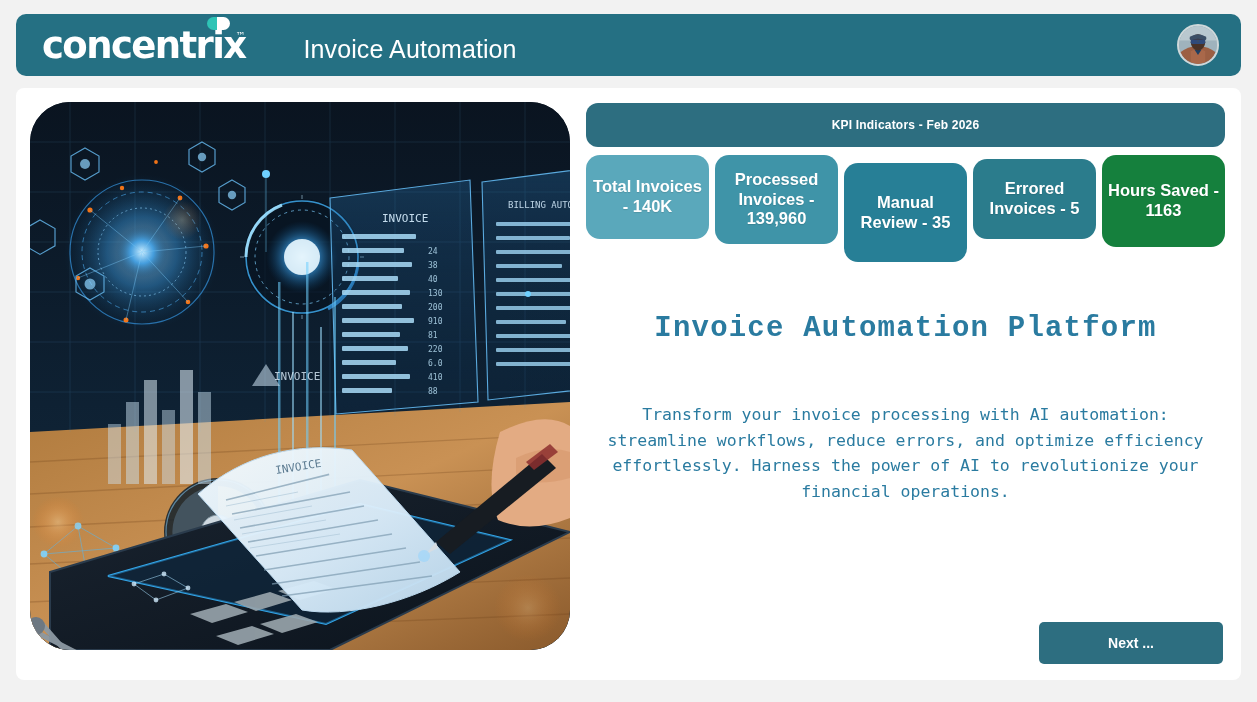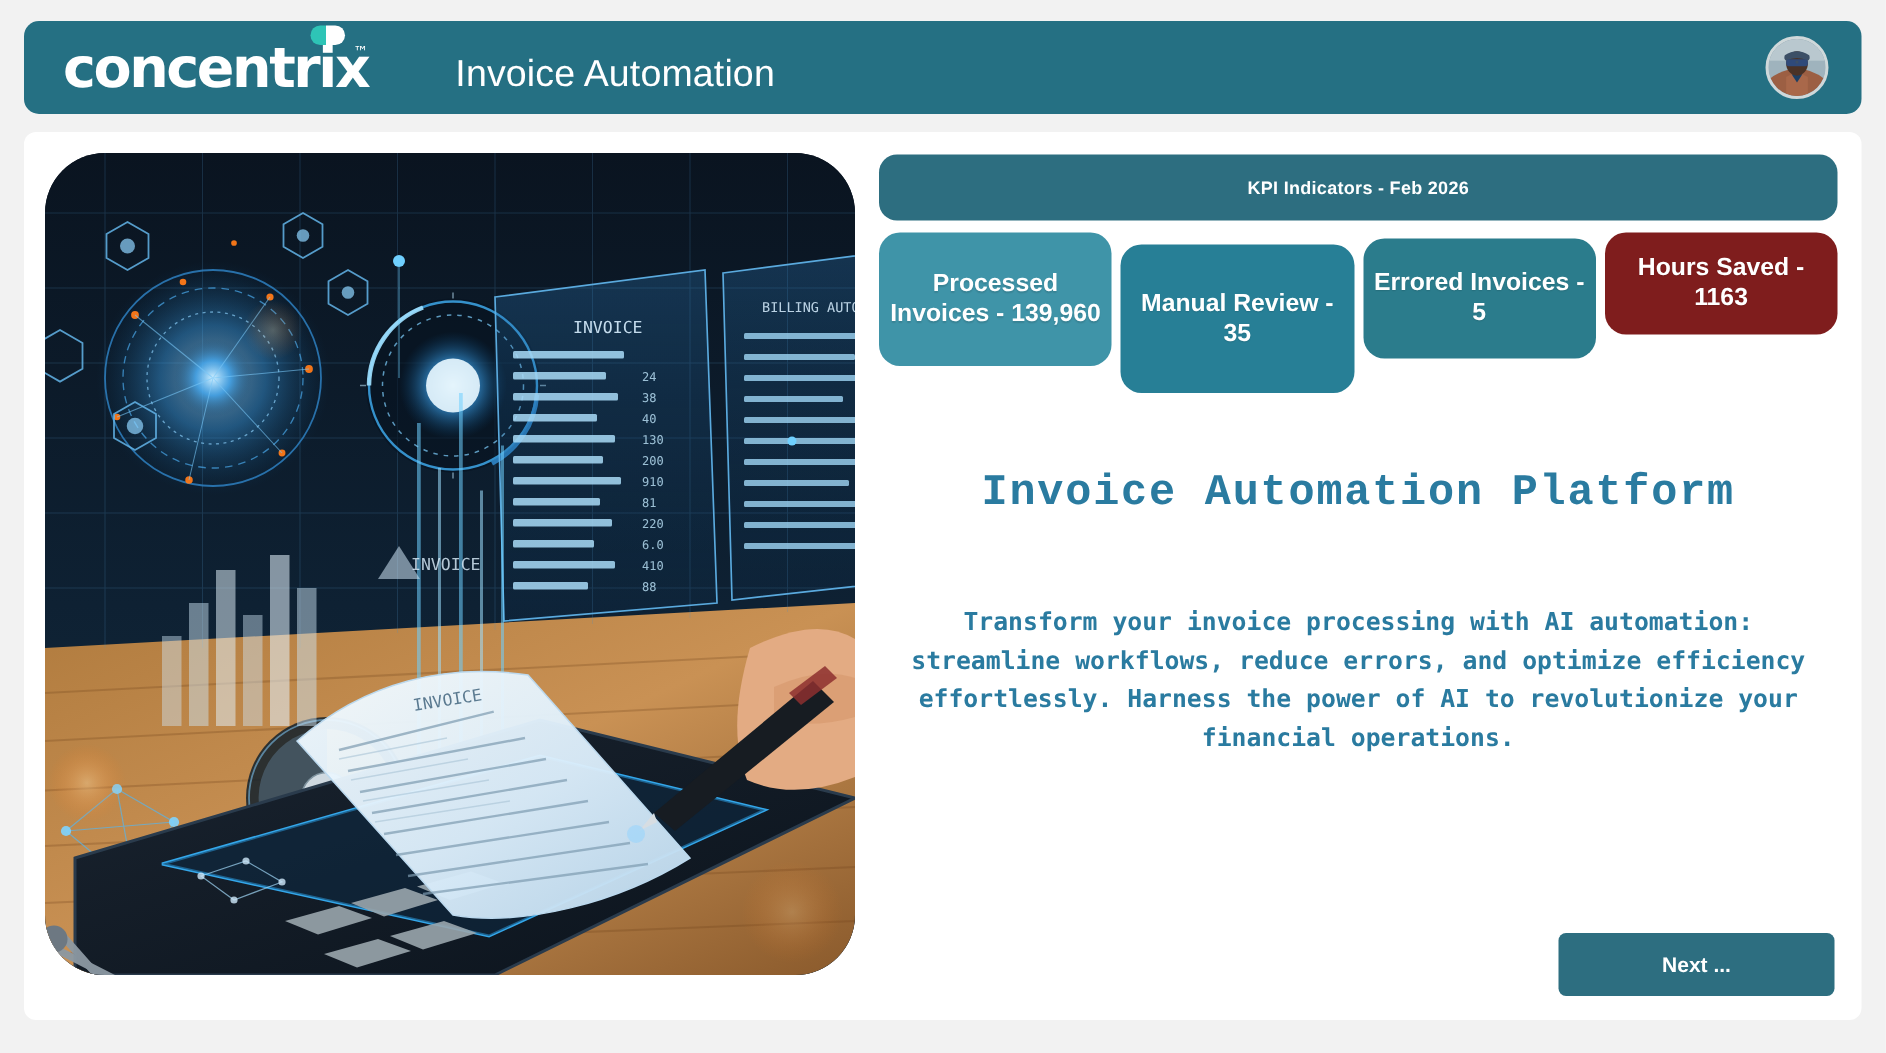--- a/index.html
+++ b/index.html
@@ -154,38 +154,38 @@
     align-items: center;
     justify-content: center;
     padding: 4px 6px;
     text-shadow: 0 1px 1px rgba(0,0,0,0.12);
   }
 
   .kpi-card.c1 { background: #5aa8bb; height: 84px; margin-top: 0px; }
   .kpi-card.c2 { background: #3f94a8; height: 89px; margin-top: 0px; }
   .kpi-card.c3 { background: #277f96; height: 99px; margin-top: 8px; }
   .kpi-card.c4 { background: #2b7c8c; height: 80px; margin-top: 4px; }
-  .kpi-card.c5 { background: #7f1d1d; height: 68px; margin-top: 0px; }
+  .kpi-card.c5 { background: #15803d; height: 92px; margin-top: 0px; }
 
   .hero-title {
     margin-top: 63px;
     text-align: center;
     font-family: Liberation Mono, monospace;
     font-size: 29px;
     font-weight: 700;
     color: #2a7ba0;
     letter-spacing: 1.2px;
   }
 
   .hero-body {
     margin-top: 57px;
     text-align: center;
     font-family: "DejaVu Sans Mono", monospace;
     font-size: 16.5px;
-    font-weight: 700;
+    font-weight: 400;
     color: #2a7ba0;
     line-height: 1.55;
     padding: 0 14px;
   }
 
   .next-wrap {
     margin-top: auto;
     display: flex;
     justify-content: flex-end;
     padding-right: 2px;
@@ -528,20 +528,21 @@
         <circle cx="498" cy="506" r="34" fill="url(#glowOrange)" opacity="0.25"></circle>
         <circle cx="152" cy="118" r="20" fill="url(#glowOrange)" opacity="0.3"></circle>
       </svg>
     </div>
 
     <div class="right">
 
       <div class="kpi-title">KPI Indicators - Feb 2026</div>
 
       <div class="kpi-row">
+        <div class="kpi-card c1">Total Invoices - 140K</div>
         <div class="kpi-card c2">Processed Invoices - 139,960</div>
         <div class="kpi-card c3">Manual Review - 35</div>
         <div class="kpi-card c4">Errored Invoices - 5</div>
         <div class="kpi-card c5">Hours Saved - 1163</div>
       </div>
 
       <div class="hero-title">Invoice Automation Platform</div>
 
       <div class="hero-body">Transform your invoice processing with AI automation: streamline workflows, reduce errors, and optimize efficiency effortlessly. Harness the power of AI to revolutionize your financial operations.</div>
 

